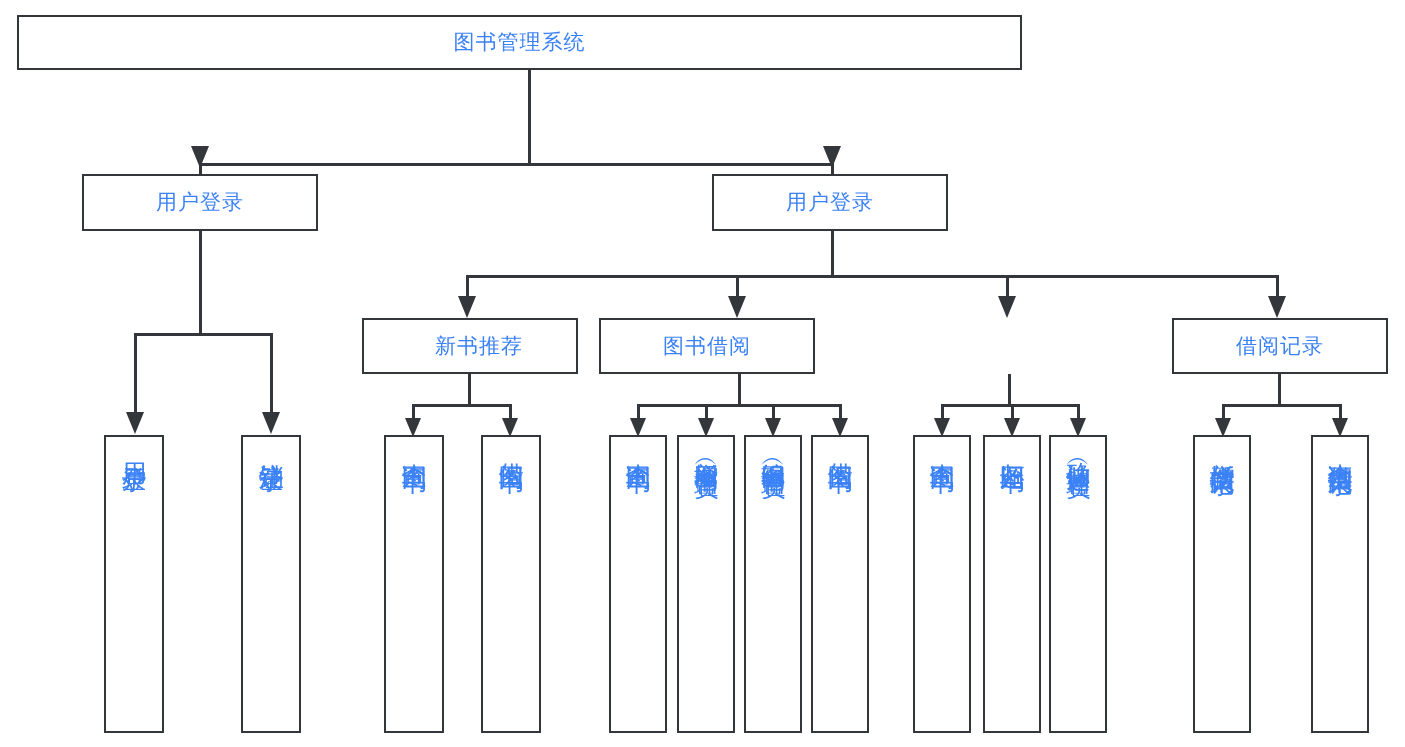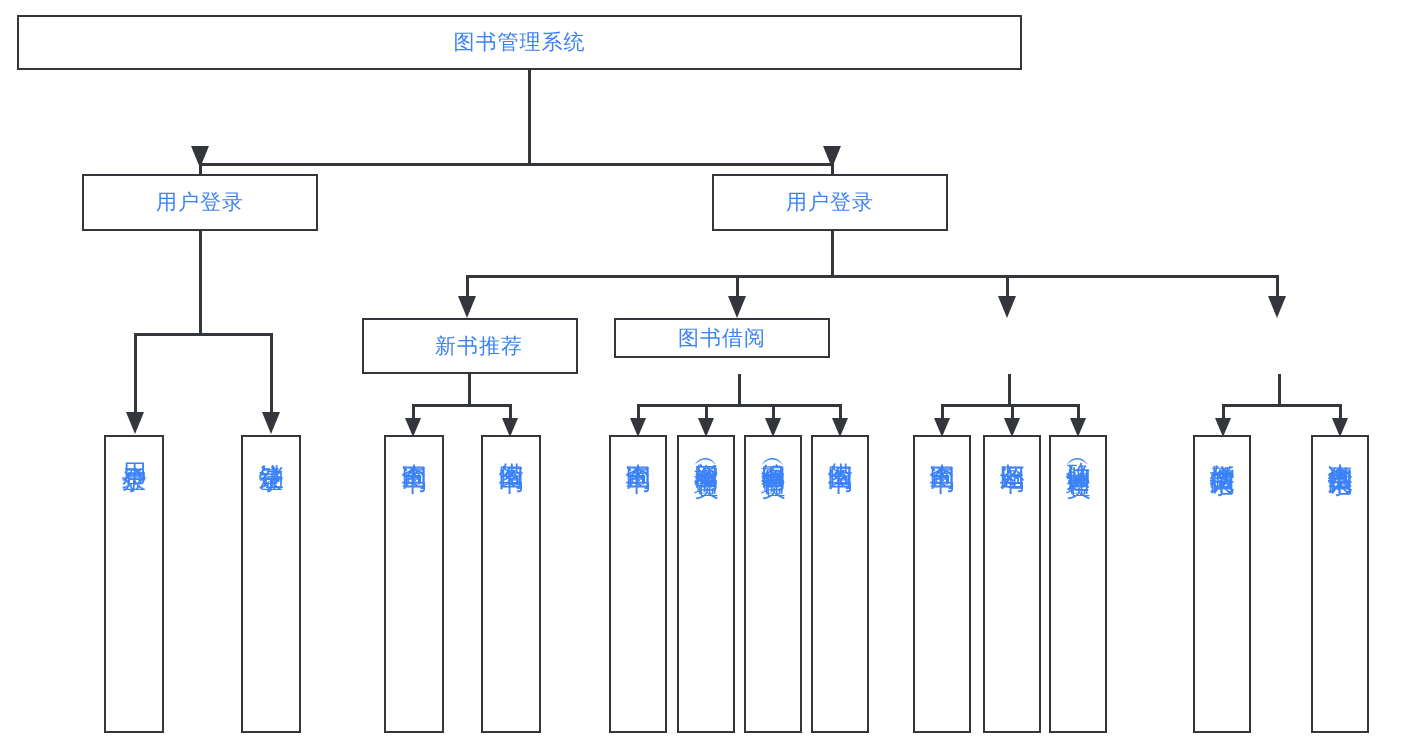--- a/index.html
+++ b/index.html
@@ -117,22 +117,25 @@
   <div class="ln v" style="left:736px;top:275px;height:24px;"></div>
   <div class="arrow" style="left:728px;top:296px;"></div>
   <div class="ln v" style="left:1006px;top:275px;height:24px;"></div>
   <div class="arrow" style="left:998px;top:296px;"></div>
   <div class="ln v" style="left:1276px;top:275px;height:24px;"></div>
   <div class="arrow" style="left:1268px;top:296px;"></div>
 
   <div class="node" style="left:362px;top:318px;width:216px;height:56px;padding-left:18px;">
     <span class="label">新书推荐</span>
   </div>
-  <div class="node" style="left:614px;top:318px;width:216px;height:40px;justify-content:center;">
+  <div class="node" style="left:599px;top:318px;width:216px;height:56px;justify-content:center;">
     <span class="label">图书借阅</span>
+  </div>
+  <div class="node" style="left:1172px;top:318px;width:216px;height:56px;">
+    <span class="label">借阅记录</span>
   </div>
 
   <div class="ln v" style="left:468px;top:374px;height:32px;"></div>
   <div class="ln h" style="left:412px;top:404px;width:100px;"></div>
   <div class="ln v" style="left:412px;top:404px;height:18px;"></div>
   <div class="arrow small" style="left:405px;top:418px;"></div>
   <div class="ln v" style="left:509px;top:404px;height:18px;"></div>
   <div class="arrow small" style="left:502px;top:418px;"></div>
 
   <div class="ln v" style="left:738px;top:374px;height:32px;"></div>

